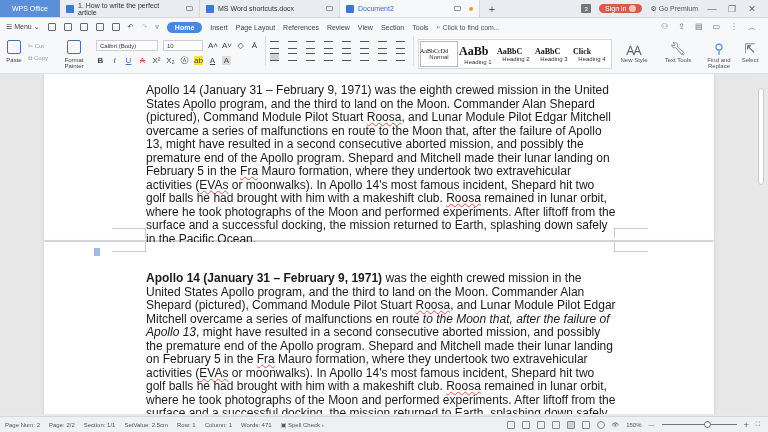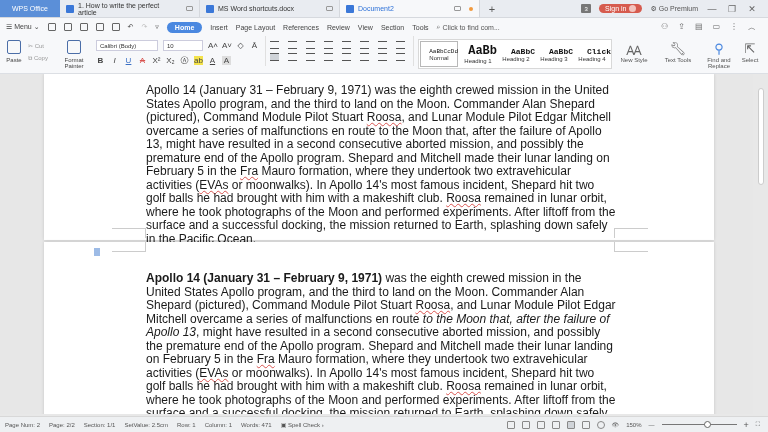--- a/index.html
+++ b/index.html
@@ -30,21 +30,21 @@
 .bigico{width:14px;height:14px;border:1.5px solid #4b6ea8;border-radius:2px;margin-bottom:3px}
 .fontbox{display:flex;flex-direction:column;gap:4px;padding:4px 6px}
 .row{display:flex;align-items:center;gap:5px}
 .sel{height:11px;border:1px solid #ccd;background:#fff;font-size:6px;display:flex;align-items:center;padding:0 3px;color:#333}
 .fmt{font-size:8px;color:#444;width:9px;text-align:center}
 .para{display:flex;flex-direction:column;gap:4px;padding:5px 4px;border-left:1px solid #e0e0e0;border-right:1px solid #e0e0e0}
 .pi{width:9px;height:8px;border-top:1px solid #555;border-bottom:1px solid #555;display:inline-block;margin-right:4px}
 .pi.sel2{background:#cfd3d8}
 .styles{display:flex;margin-left:4px;margin-top:3px;border:1px solid #d8d8d8;background:#fff;height:30px}
 .sty{width:38px;display:flex;flex-direction:column;align-items:center;justify-content:center;font-size:6px}
-.sty .p{font-size:8px;font-family:Liberation Mono, monospace;font-weight:bold;color:#111;white-space:nowrap;overflow:hidden;width:38px;text-align:right}
+.sty .p{font-size:8px;font-family:Liberation Serif, serif;font-weight:bold;color:#111;white-space:nowrap;overflow:hidden;width:38px;text-align:left}
 .sty.normal{border:1px solid #b8b8b8;margin:1px}
 .sty.normal .p{font-size:6px;font-weight:normal}
 .sty .h1p{font-size:12px}
 .rtool{display:flex;flex-direction:column;align-items:center;padding-top:5px;font-size:6px;color:#555;width:38px;text-align:center}
 .rtool .ic{font-size:13px;color:#666;height:16px}
 .docarea{position:absolute;left:0;top:74px;width:753px;height:340px;background:#e7e7e7;overflow:hidden}
 .page{position:absolute;left:44px;width:670px;background:#fff;box-shadow:0 0 3px rgba(0,0,0,.15)}
 .p1{top:0;height:166px}
 .p2{top:168px;height:180px}
 .txt{position:absolute;left:102px;width:470px;font-family:"Liberation Sans",sans-serif;font-size:12px;line-height:13.5px;color:#1a1a1a;text-align:left}

